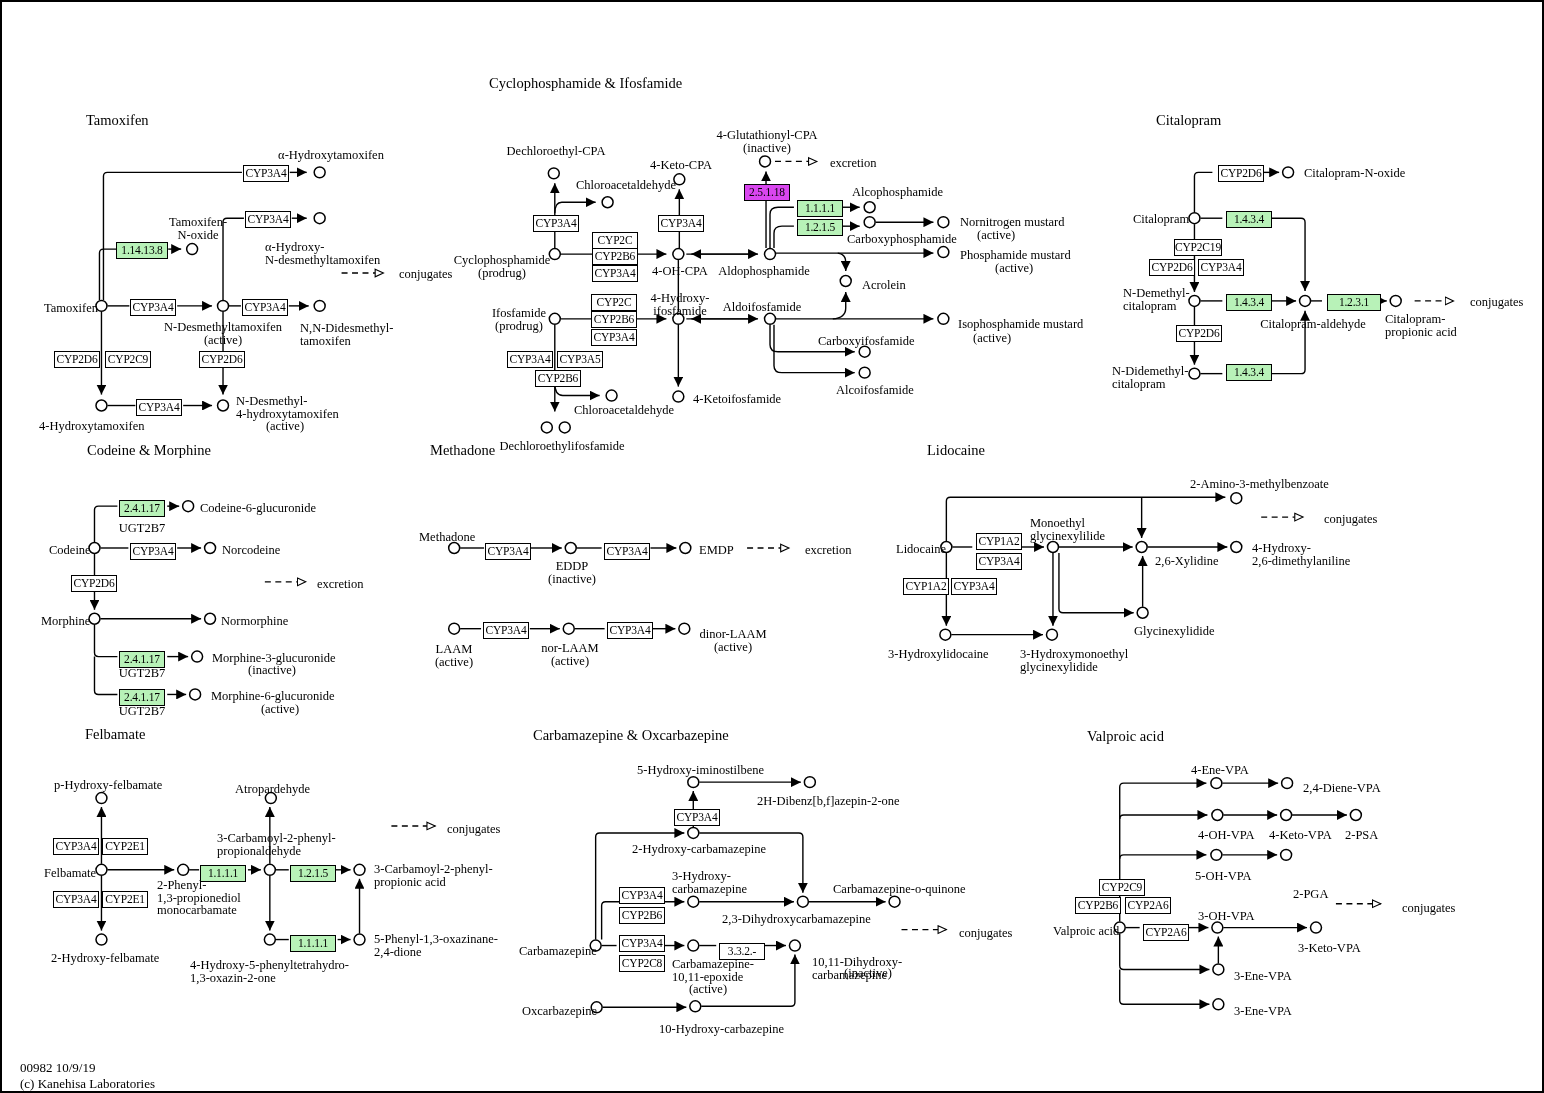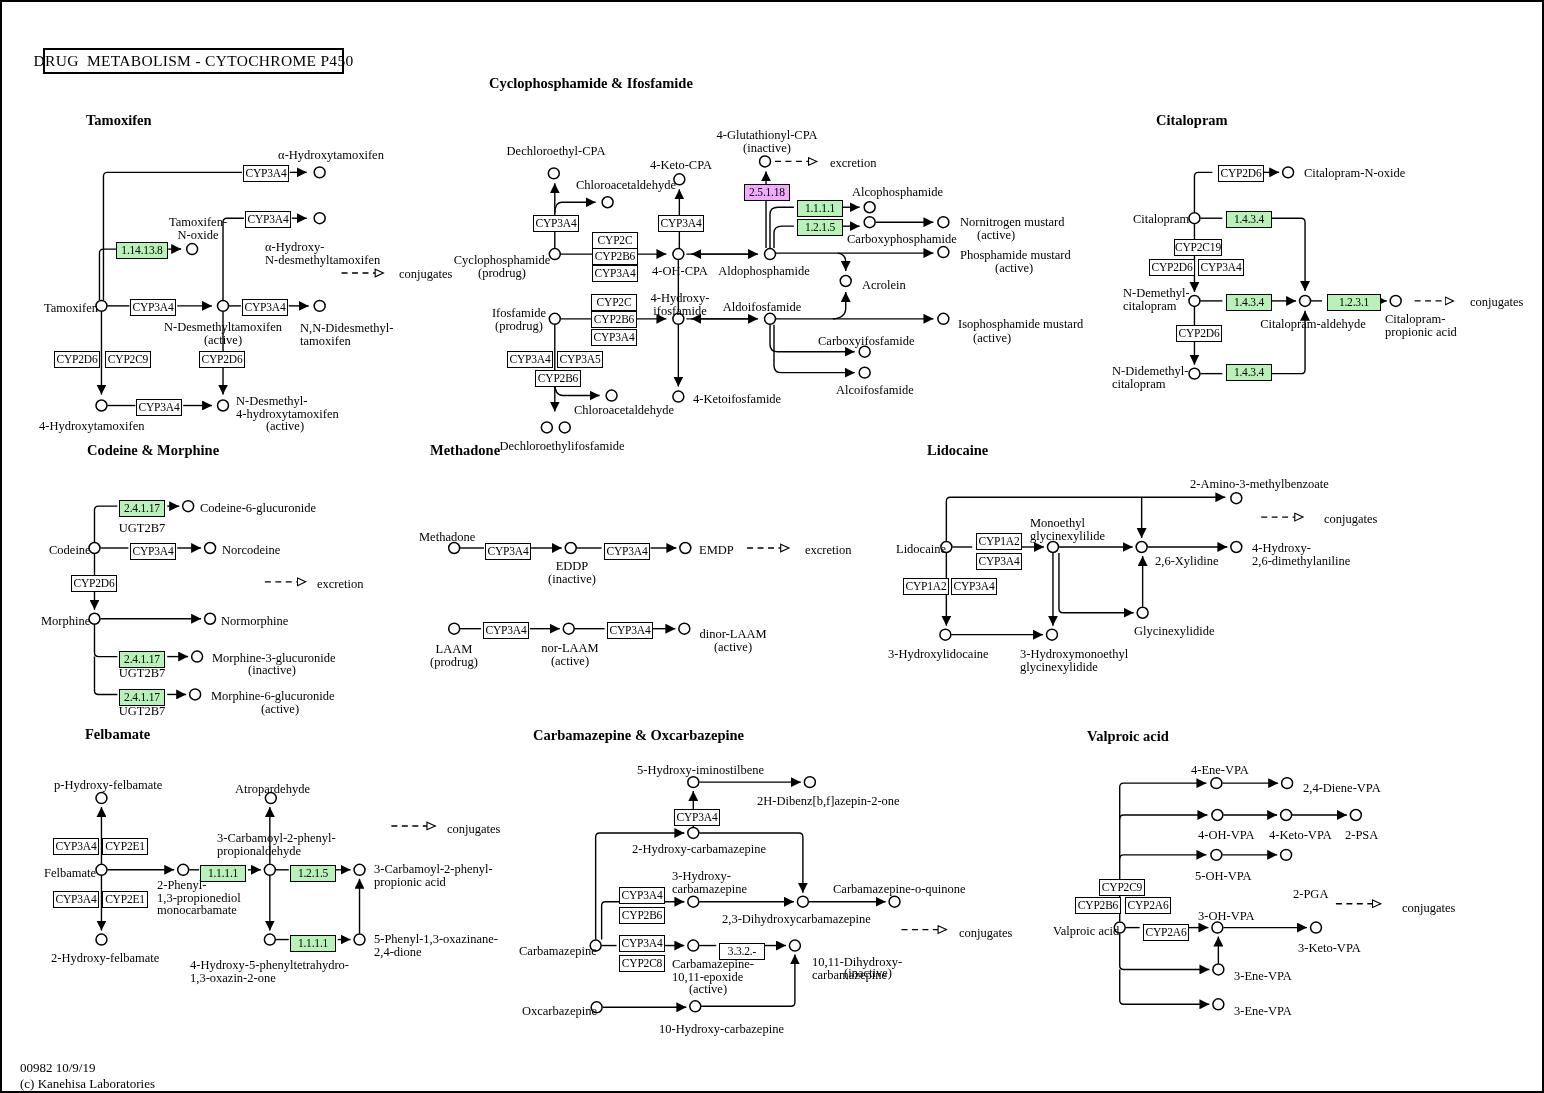--- a/index.html
+++ b/index.html
@@ -5,33 +5,30 @@
   html,body{margin:0;padding:0;background:#fff}
   #canvas{position:relative;width:1544px;height:1093px;box-sizing:border-box;
           border:2px solid #000;background:#fff;overflow:hidden;
           font-family:"Liberation Serif",serif;color:#000}
   #edge-layer{position:absolute;left:0;top:0;width:100%;height:100%}
   .lbl{position:absolute;white-space:pre;font-size:12.5px;line-height:12.5px;text-align:left}
   .lbl.m{transform:translateX(-50%);text-align:center}
   .box{position:absolute;box-sizing:border-box;border:1.4px solid #000;background:#fff;
        display:flex;align-items:center;justify-content:center;
        font-size:11.5px;letter-spacing:-0.2px;white-space:nowrap}
-  .sec{position:absolute;font-weight:bold;font-size:14.5px;white-space:nowrap}
+  .sec{position:absolute;font-weight:normal;font-size:14.5px;white-space:nowrap}
   #titlebox{position:absolute;box-sizing:border-box;border:2px solid #000;
             display:flex;align-items:center;justify-content:center;
             font-size:15.5px;letter-spacing:.3px;white-space:pre}
   .foot{position:absolute;font-size:13px;line-height:15px;white-space:pre}
 </style>
 </head>
 <body>
 
 <div id="canvas">
-  <div id="titlebox" style="left: 41px; top: 46px; width: 301px; height: 26px;">
-    <span>DRUG  METABOLISM - CYTOCHROME P450</span>
-  </div>
   <svg id="edge-layer" xmlns="http://www.w3.org/2000/svg" viewBox="0 0 1544 1093">
     <defs>
       <marker id="arr" markerUnits="userSpaceOnUse" markerWidth="11" markerHeight="10" refX="10" refY="5" orient="auto">
           <path d="M0,0 L10,5 L0,10 Z" fill="#000"></path>
         </marker>
       <marker id="oarr" markerUnits="userSpaceOnUse" markerWidth="11" markerHeight="10" refX="9" refY="5" orient="auto">
           <path d="M0.7,1.2 L9,5 L0.7,8.8 Z" fill="#fff" stroke="#000" stroke-width="1.1"></path>
         </marker>
     </defs>
     <g id="edges">
@@ -269,21 +266,21 @@
       <div class="box" style="left: 243px; top: 208.5px; width: 46px; height: 17px;">CYP3A4</div>
       <div class="box g" style="background: rgb(184, 242, 184); left: 114px; top: 239.5px; width: 52px; height: 17px;">1.14.13.8</div>
       <div class="box" style="left: 128px; top: 296.5px; width: 46px; height: 17px;">CYP3A4</div>
       <div class="box" style="left: 240px; top: 296.5px; width: 46px; height: 17px;">CYP3A4</div>
       <div class="box" style="left: 52px; top: 348.5px; width: 46px; height: 17px;">CYP2D6</div>
       <div class="box" style="left: 103px; top: 348.5px; width: 46px; height: 17px;">CYP2C9</div>
       <div class="box" style="left: 197px; top: 348.5px; width: 46px; height: 17px;">CYP2D6</div>
       <div class="box" style="left: 134px; top: 396.5px; width: 46px; height: 17px;">CYP3A4</div>
       <div class="box" style="left: 531px; top: 212.5px; width: 46px; height: 17px;">CYP3A4</div>
       <div class="box" style="left: 656px; top: 212.5px; width: 46px; height: 17px;">CYP3A4</div>
-      <div class="box g" style="background: #f0abfc; left: 742px; top: 181.5px; width: 46px; height: 17px;">2.5.1.18</div>
+      <div class="box g" style="background: #d946ef; left: 742px; top: 181.5px; width: 46px; height: 17px;">2.5.1.18</div>
       <div class="box g" style="background: rgb(184, 242, 184); left: 795px; top: 197.5px; width: 46px; height: 17px;">1.1.1.1</div>
       <div class="box g" style="background: rgb(184, 242, 184); left: 795px; top: 216.5px; width: 46px; height: 17px;">1.2.1.5</div>
       <div class="box" style="left: 590px; top: 229.5px; width: 46px; height: 17px;">CYP2C</div>
       <div class="box" style="left: 590px; top: 245.5px; width: 46px; height: 17px;">CYP2B6</div>
       <div class="box" style="left: 590px; top: 262.5px; width: 46px; height: 17px;">CYP3A4</div>
       <div class="box" style="left: 589px; top: 291.5px; width: 46px; height: 17px;">CYP2C</div>
       <div class="box" style="left: 589px; top: 308.5px; width: 46px; height: 17px;">CYP2B6</div>
       <div class="box" style="left: 589px; top: 326.5px; width: 46px; height: 17px;">CYP3A4</div>
       <div class="box" style="left: 505px; top: 348.5px; width: 46px; height: 17px;">CYP3A4</div>
       <div class="box" style="left: 555px; top: 348.5px; width: 46px; height: 17px;">CYP3A5</div>
@@ -393,21 +390,21 @@
       <div class="lbl m" style="left: 140px; top: 665px;">UGT2B7</div>
       <div class="lbl" style="left: 209px; top: 688px;">Morphine-6-glucuronide</div>
       <div class="lbl m" style="left: 278px; top: 701px;">(active)</div>
       <div class="lbl m" style="left: 140px; top: 703px;">UGT2B7</div>
       <div class="lbl" style="left: 417px; top: 529px;">Methadone</div>
       <div class="lbl m" style="left: 570px; top: 558px;">EDDP
 (inactive)</div>
       <div class="lbl" style="left: 697px; top: 542px;">EMDP</div>
       <div class="lbl" style="left: 803px; top: 542px;">excretion</div>
       <div class="lbl m" style="left: 452px; top: 641px;">LAAM
-(prodrug)</div>
+(active)</div>
       <div class="lbl m" style="left: 568px; top: 640px;">nor-LAAM
 (active)</div>
       <div class="lbl m" style="left: 731px; top: 626px;">dinor-LAAM
 (active)</div>
       <div class="lbl" style="left: 1188px; top: 476px;">2-Amino-3-methylbenzoate</div>
       <div class="lbl" style="left: 1322px; top: 511px;">conjugates</div>
       <div class="lbl" style="left: 1028px; top: 515px;">Monoethyl
 glycinexylilide</div>
       <div class="lbl" style="left: 894px; top: 541px;">Lidocaine</div>
       <div class="lbl" style="left: 1153px; top: 553px;">2,6-Xylidine</div>

